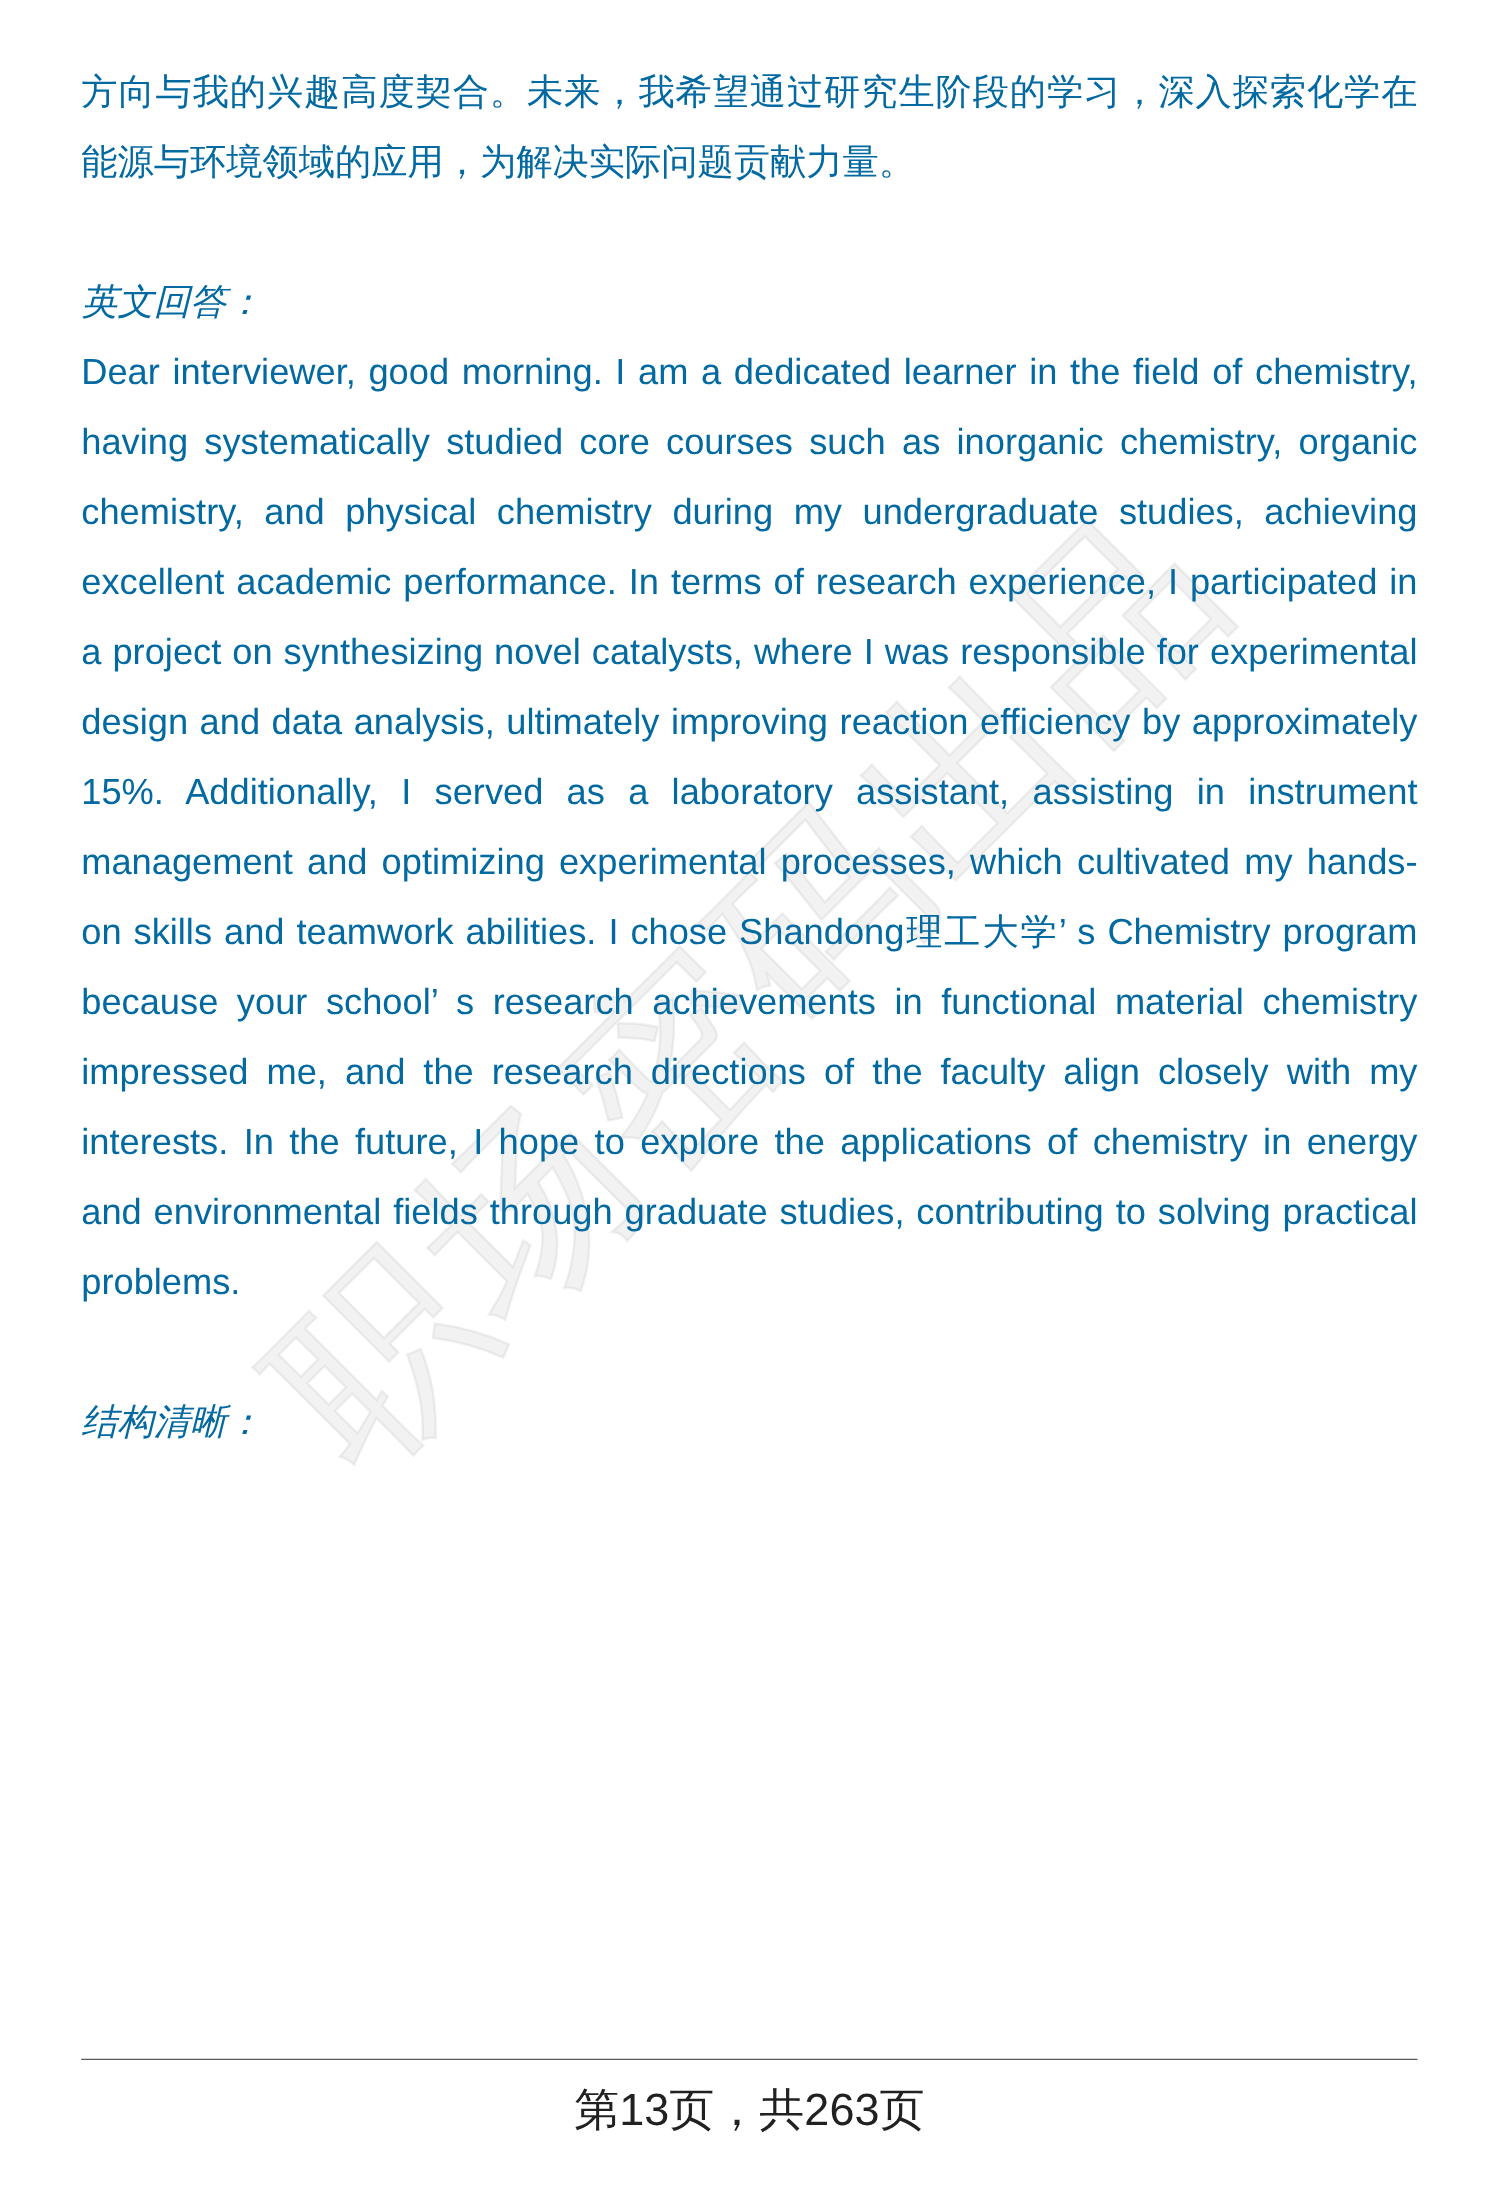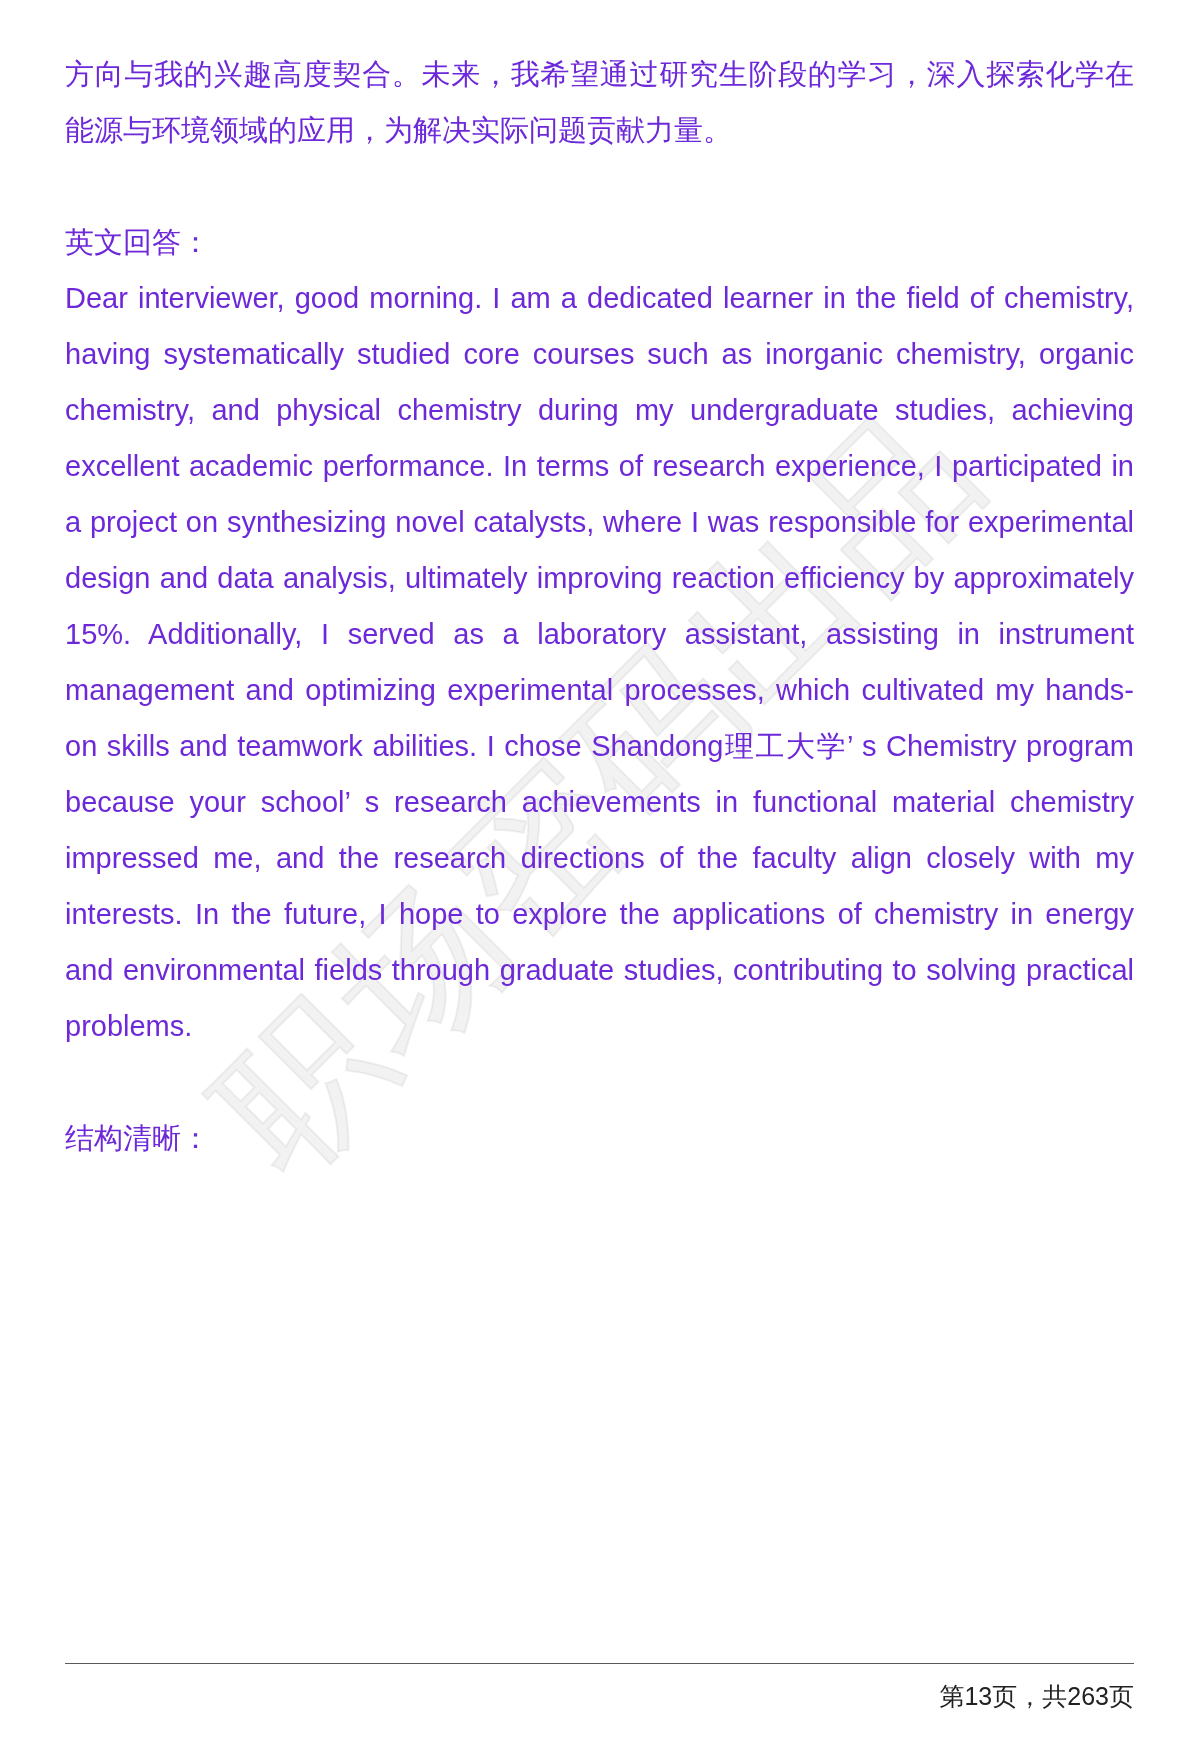--- a/index.html
+++ b/index.html
@@ -30,47 +30,48 @@
     z-index: 1;
   }
   .content {
     position: absolute;
     top: 46px;
     left: 65px;
     right: 66px;
     z-index: 2;
     font-size: 29px;
     line-height: 56px;
-    color: #6d28d9;
+    color: #0369a1;
   }
   .para {
     margin: 0;
     text-align: justify;
     text-justify: inter-ideograph;
     word-break: break-word;
   }
   .para.label {
     margin-top: 56px;
     text-align: left;
+    font-style: italic;
   }
   .footer {
     position: absolute;
     left: 65px;
     right: 66px;
     bottom: 42px;
     z-index: 2;
   }
   .footer-rule {
     border-top: 1px solid #5a5a5a;
     height: 0;
   }
   .footer-text {
     margin-top: 16px;
-    text-align: right;
-    font-size: 25px;
+    text-align: center;
+    font-size: 36px;
     color: #212121;
   }
 </style>
 </head>
 <body>
 
 <div class="page">
 
   <div class="watermark">职场密码出品</div>
 

